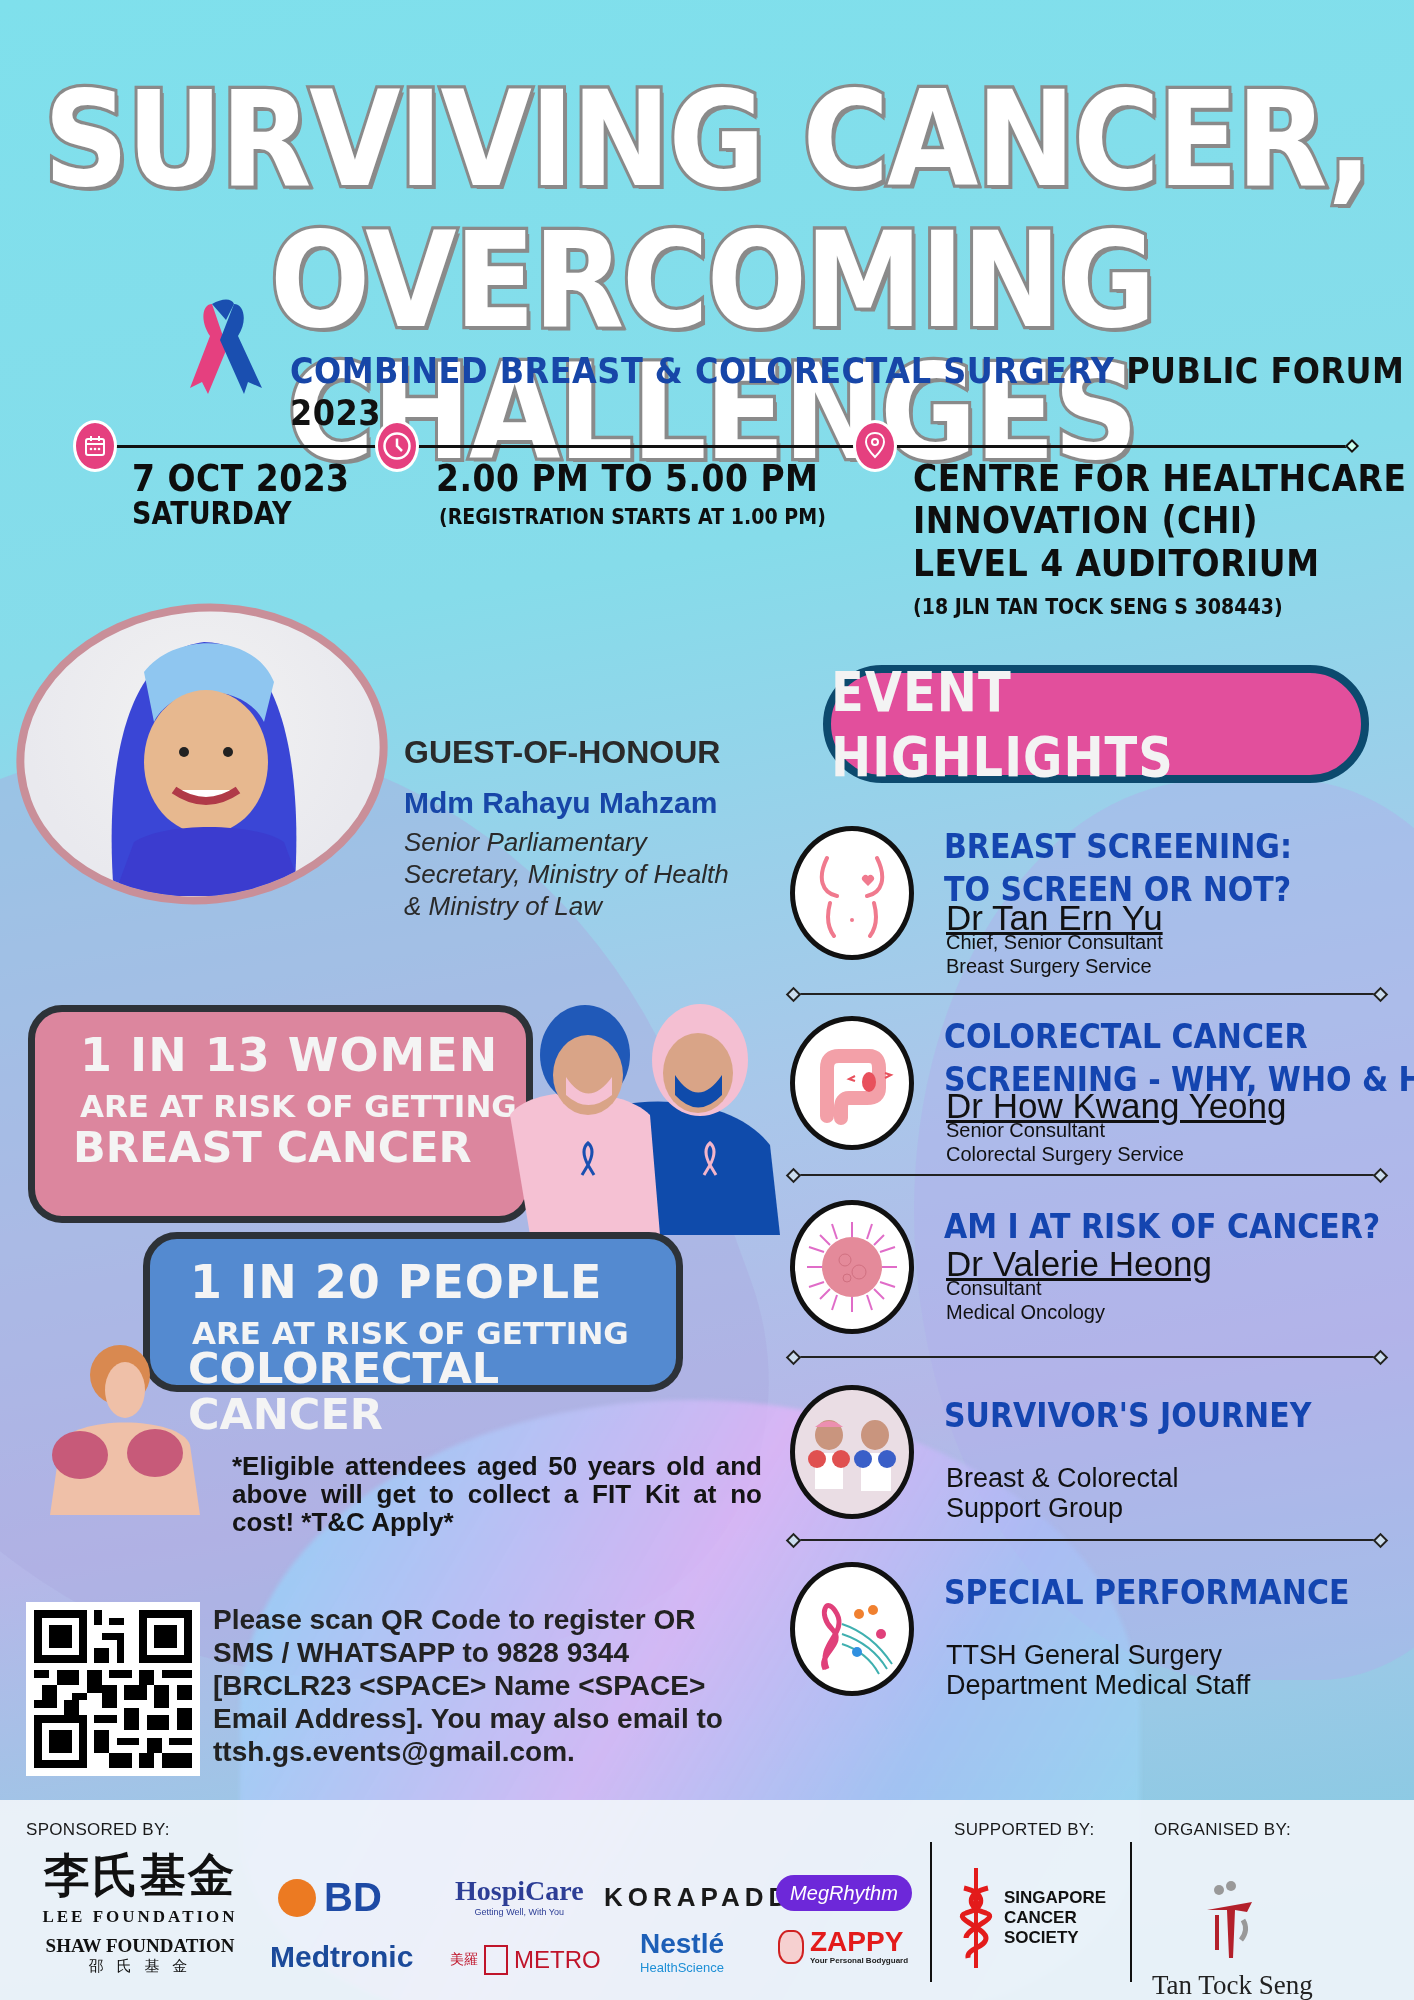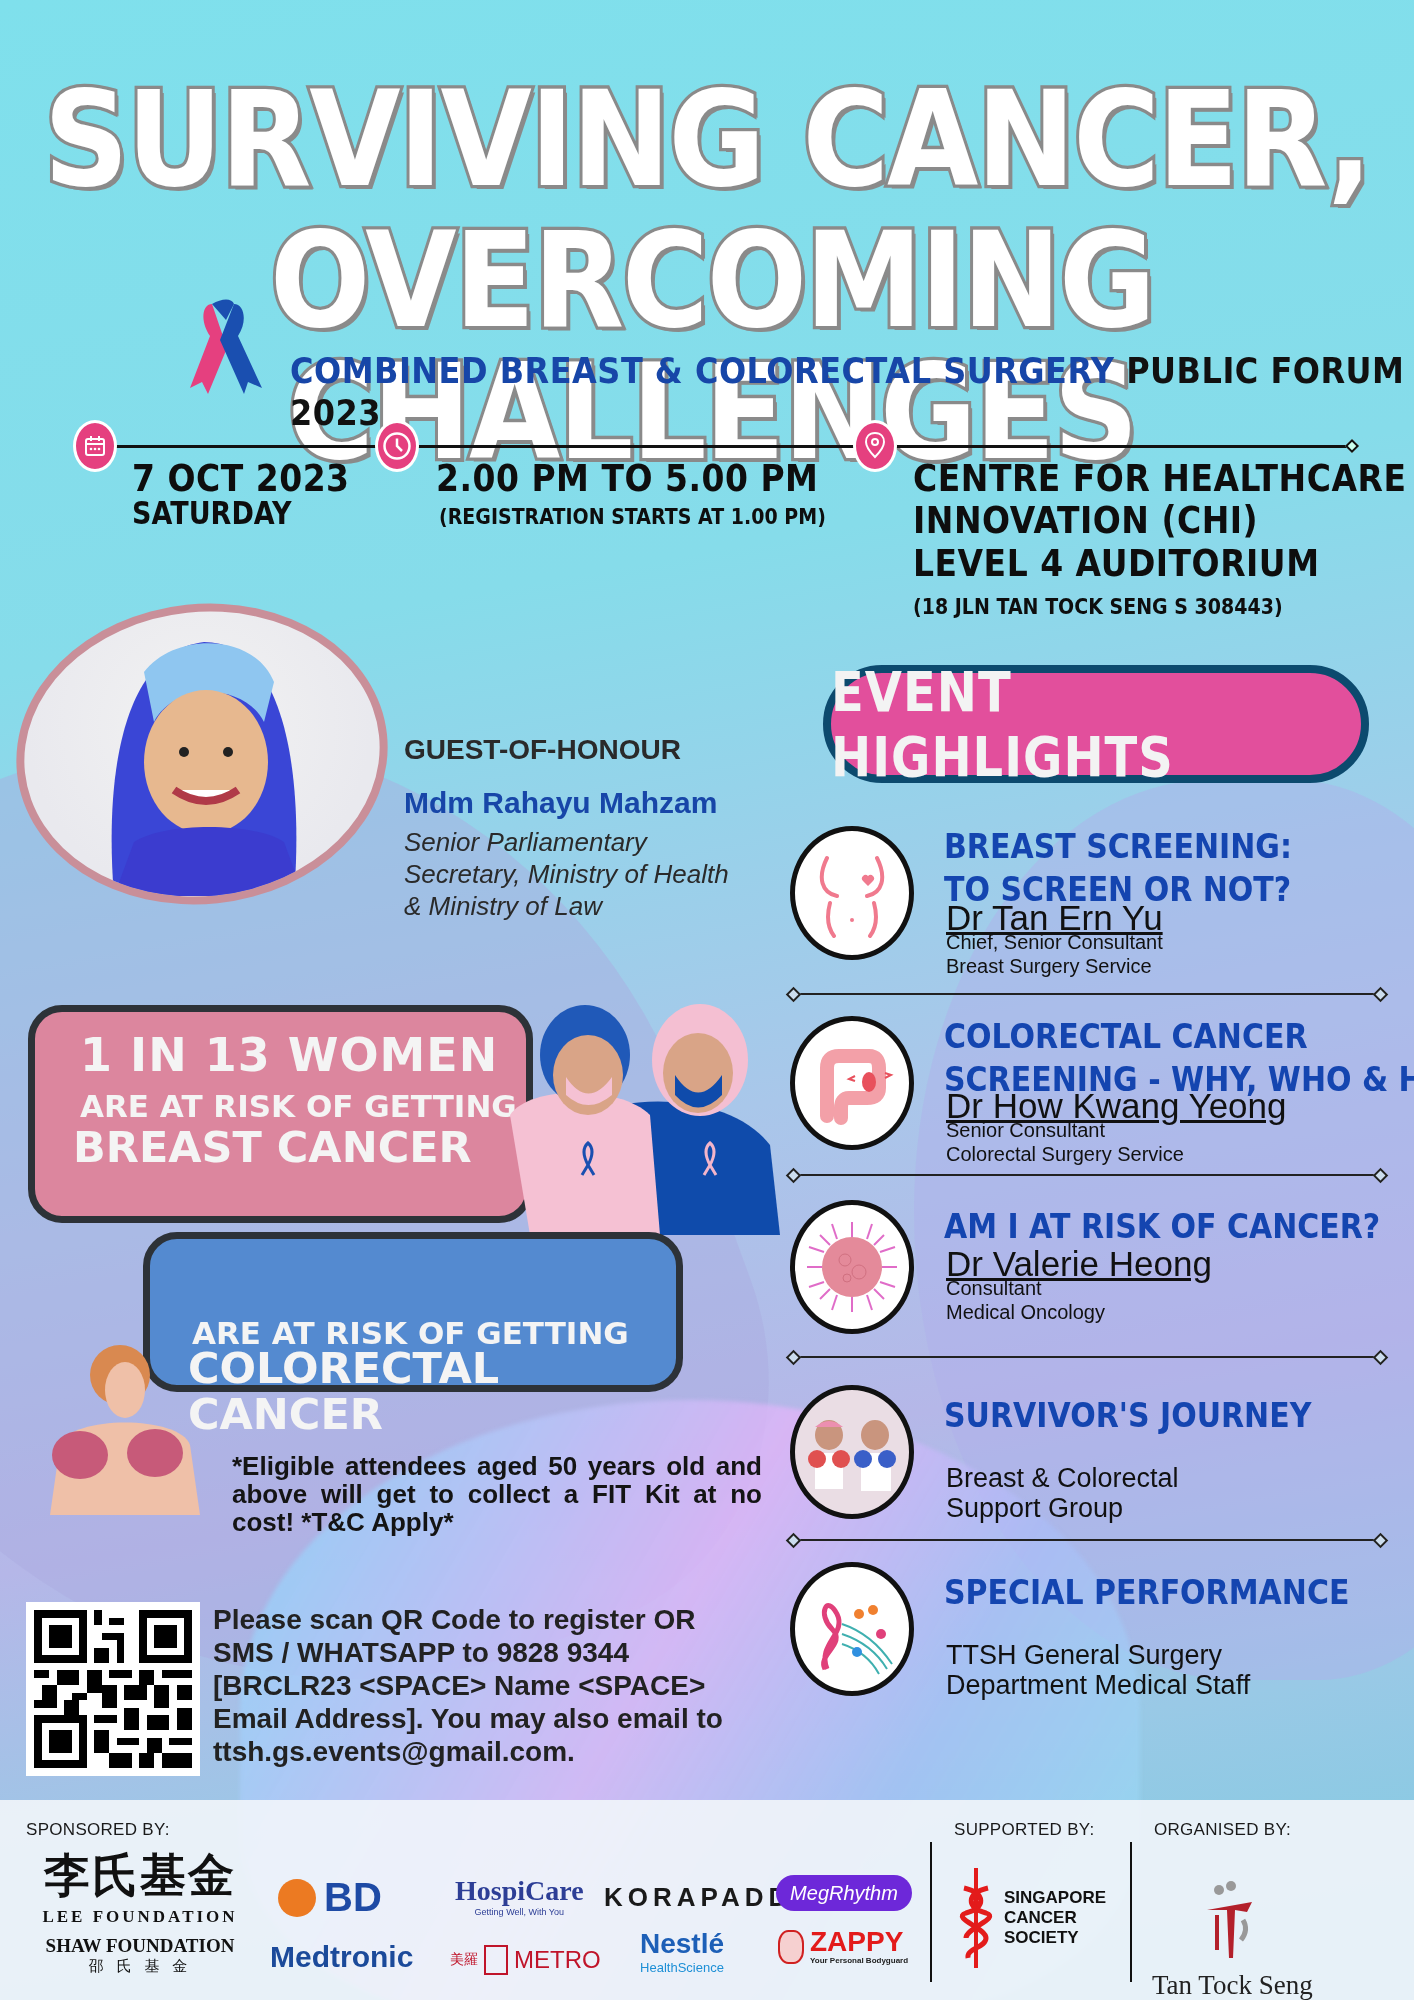--- a/index.html
+++ b/index.html
@@ -34,21 +34,21 @@
   .timeline-line { position: absolute; left: 100px; top: 445px; width: 1250px; height: 3px; background: #111; }
   .timeline-dot { position: absolute; left: 1347px; top: 441px; width: 10px; height: 10px; border: 2px solid #111; transform: rotate(45deg); background: #cfe; }
   .tl-icon { position: absolute; width: 44px; height: 52px; background: #e5407f; border-radius: 50%; border: 3px solid #fff; display: flex; align-items: center; justify-content: center; }
   .tl-text { position: absolute; font-family: "DejaVu Sans", sans-serif; font-weight: 700; color: #0e0e0e; text-transform: uppercase; transform: scaleY(1.15); transform-origin: top left; }
   .tl-big { font-size: 33px; line-height: 37px; letter-spacing: 0.5px; }
   .tl-small { font-size: 19px; line-height: 30px; letter-spacing: 0px; }
 
   
   .portrait { position: absolute; left: 16px; top: 604px; width: 372px; height: 300px; border-radius: 50%; background: #c98f99; padding: 8px; transform: rotate(-6deg); }
   .portrait-inner { width: 100%; height: 100%; border-radius: 50%; background: radial-gradient(circle at 50% 40%, #f2f2f2 0%, #e9e9ee 70%); overflow: hidden; position: relative; }
-  .goh-label { position: absolute; left: 404px; top: 734px; font-size: 28px; font-weight: 700; color: #2a2a2a; }
+  .goh-label { position: absolute; left: 404px; top: 734px; font-size: 32px; font-weight: 700; color: #2a2a2a; }
   .goh-name { position: absolute; left: 404px; top: 786px; font-size: 30px; font-weight: 700; color: #1746a8; }
   .goh-title { position: absolute; left: 404px; top: 826px; font-size: 26px; line-height: 32px; font-style: italic; color: #2a2a2a; }
 
   
   .stat-box { position: absolute; border: 7px solid #2d3238; border-radius: 34px; color: #f4f4f4; font-family: "DejaVu Sans", sans-serif; font-weight: 700; text-transform: uppercase; }
   .stat-pink { left: 28px; top: 1005px; width: 505px; height: 218px; background: #dc869e; }
   .stat-blue { left: 143px; top: 1232px; width: 540px; height: 160px; background: #548ad0; }
   .stat-box .big { font-size: 46px; line-height: 50px; letter-spacing: 1px; }
   .stat-box .mid { font-size: 31px; line-height: 36px; }
   .stat-box .big2 { font-size: 43px; line-height: 46px; }
@@ -174,20 +174,21 @@
   <path d="M205 80 Q228 115 252 80 L252 100 Q228 125 205 100 Z" fill="#0f4bab"></path>
   <path d="M40 120 C60 90 150 90 180 120 L190 240 L60 240 Z" fill="#f5c1d3"></path>
   <ellipse cx="115" cy="60" rx="45" ry="50" fill="#2059b8"></ellipse>
   <ellipse cx="118" cy="80" rx="35" ry="40" fill="#d9a487"></ellipse>
   <path d="M96 82 Q118 115 142 82 L142 100 Q118 120 96 100 Z" fill="#f5c1d3"></path>
   <path d="M118 170 q8 -15 0 -22 q-8 7 0 22 l-6 10 M118 170 l6 10" stroke="#1a4fb0" stroke-width="3" fill="none"></path>
   <path d="M240 170 q8 -15 0 -22 q-8 7 0 22 l-6 10 M240 170 l6 10" stroke="#f3b5ca" stroke-width="3" fill="none"></path>
 </svg>
 
 <div class="stat-box stat-blue">
+  <div style="position:absolute;left:40px;top:18px;" class="big">1 IN 20 PEOPLE</div>
   <div style="position:absolute;left:42px;top:76px;" class="mid">ARE AT RISK OF GETTING</div>
   <div style="position:absolute;left:38px;top:106px;" class="big2">COLORECTAL CANCER</div>
 </div>
 <svg style="position:absolute;left:30px;top:1335px;" width="180" height="180" viewBox="0 0 180 180">
   <ellipse cx="90" cy="40" rx="30" ry="30" fill="#d98950"></ellipse>
   <ellipse cx="95" cy="55" rx="20" ry="28" fill="#efc0a8"></ellipse>
   <path d="M30 110 C40 80 150 80 160 110 L170 180 L20 180 Z" fill="#efc0a8"></path>
   <ellipse cx="50" cy="120" rx="28" ry="24" fill="#c75a79"></ellipse>
   <ellipse cx="125" cy="118" rx="28" ry="24" fill="#c75a79"></ellipse>
 </svg>

